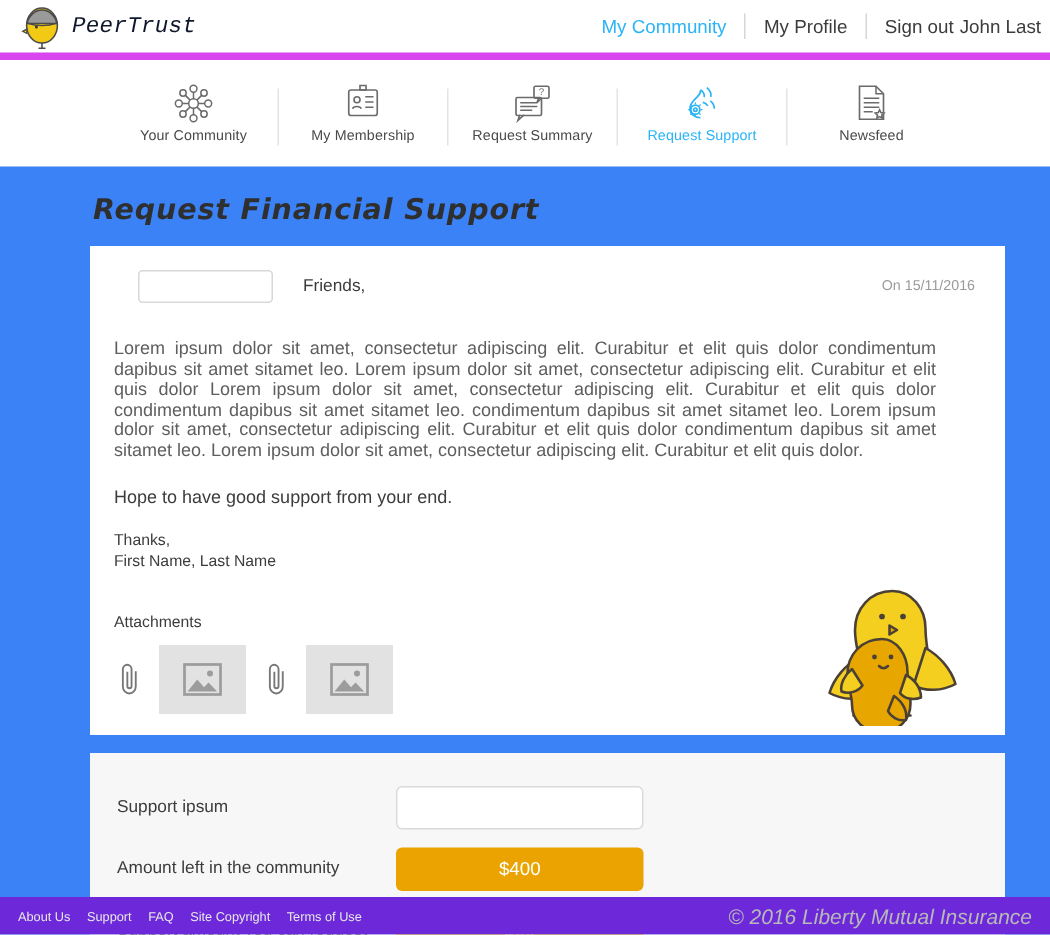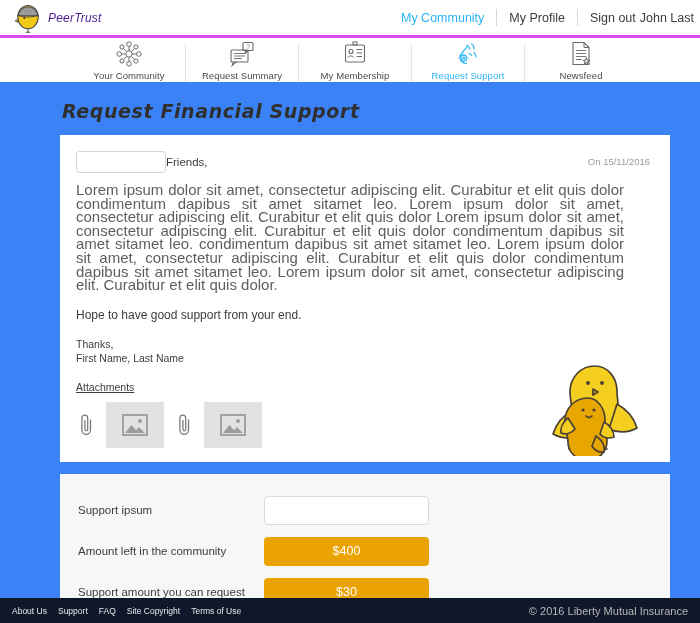--- a/index.html
+++ b/index.html
@@ -13,34 +13,34 @@
 
   
   .topbar {
     height: 35px; background: #ffffff;
     display: flex; align-items: center; justify-content: space-between;
     padding: 0 6px 0 14px;
   }
   .brand { display: flex; align-items: center; gap: 6px; }
   .brand-logo { width: 28px; height: 30px; display: block; }
   .brand-name {
-    font-family: Liberation Sans, sans-serif;
-    font-style: italic; font-size: 12px; color: #4c1d95; letter-spacing: .2px;
+    font-family: Liberation Mono, monospace;
+    font-style: italic; font-size: 15px; color: #0f172a; letter-spacing: .2px;
   }
   .topnav { display: flex; align-items: center; font-size: 12.5px; color: #3c3c3c; }
   .topnav a { color: #3c3c3c; text-decoration: none; white-space: nowrap; }
   .topnav .link-active { color: #2ab4f5; }
   .topnav .sep { width: 1px; height: 17px; background: #d6d6d6; margin: 0 12px; }
   .signout { display: flex; gap: 4px; align-items: baseline; }
   .user-name { text-decoration: underline; color: #3c3c3c; }
 
   
   .iconnav {
-    height: 47px; background: #ffffff;
-    border-top: 3px solid #d946ef;
+    height: 76px; background: #ffffff;
+    border-top: 5px solid #d946ef;
     display: flex; align-items: center; justify-content: center;
     padding-left: 10px;
   }
   .navitem {
     width: 113px; text-align: center; position: relative;
     display: flex; flex-direction: column; align-items: center; gap: 3px;
     cursor: pointer;
   }
   .navitem + .navitem::before {
     content: ""; position: absolute; left: -1px; top: 4px;
@@ -54,39 +54,39 @@
   .body-wrap { background: #3b82f6; padding: 0 0 0 0; height: 526px; position: relative; }
   .page-title {
     font-family: "DejaVu Sans", sans-serif;
     font-style: italic; font-weight: bold;
     font-size: 19px; color: #2f2f2f;
     padding: 18px 0 13px 62px; letter-spacing: .6px;
   }
   .card { margin: 0 30px 0 60px; background: #ffffff; }
   .card-top { padding: 16px 20px 14px 16px; position: relative; }
 
-  .greeting-row { display: flex; align-items: center; gap: 0; }
+  .greeting-row { display: flex; align-items: center; gap: 20px; margin-left: 16px; }
   .name-input {
     width: 90px; height: 22px; border: 1px solid #d8d8d8; border-radius: 3px;
     background: #fff; outline: none; font-size: 11px; padding: 0 6px;
     font-family: "Liberation Sans", sans-serif;
   }
   .greeting-text { font-size: 11.5px; color: #3c3c3c; }
   .date-text {
     position: absolute; right: 20px; top: 21px;
     font-size: 9.5px; color: #9b9b9b;
   }
 
   .lorem {
-    margin-top: 10px; font-size: 15px; line-height: 13.6px;
+    margin-top: 24px; font-size: 12px; line-height: 13.6px;
     color: #5e5e5e; text-align: justify; width: 548px;
   }
   .hope { margin-top: 16px; font-size: 12px; color: #3c3c3c; }
   .thanks { margin-top: 15px; font-size: 10.5px; color: #3c3c3c; line-height: 14px; }
-  .attach-label { margin-top: 16px; font-size: 10.5px; color: #3c3c3c; text-decoration: underline; }
+  .attach-label { margin-top: 28px; font-size: 10.5px; color: #3c3c3c; }
 
   .attach-row { margin-top: 9px; display: flex; align-items: center; gap: 10px; }
   .clip { width: 20px; height: 34px; display: flex; align-items: center; justify-content: center; cursor: pointer; }
   .thumb {
     width: 58px; height: 46px; background: #e2e2e2;
     display: flex; align-items: center; justify-content: center; cursor: pointer;
   }
 
   .birds { position: absolute; right: 24px; bottom: 6px; width: 108px; height: 104px; }
 
@@ -112,26 +112,26 @@
   .submit-btn {
     width: 165px; height: 29px; margin-left: 186px;
     border: none; border-radius: 4px; background: #14b2fb; color: #ffffff;
     font-size: 12.5px; cursor: pointer;
     font-family: "Liberation Sans", sans-serif;
   }
 
   
   .footer {
     position: absolute; bottom: 0; left: 0; right: 0; height: 25px;
-    background: #0f172a; display: flex; align-items: center;
+    background: #6d28d9; display: flex; align-items: center;
     justify-content: space-between; padding: 0 12px;
   }
   .foot-links { display: flex; gap: 11px; }
   .foot-links a { color: #e8e8e8; font-size: 8.5px; text-decoration: none; }
-  .copyright { color: #b8b8b8; font-size: 11px; }
+  .copyright { color: #b8b8b8; font-size: 14px; font-style: italic; }
 </style>
 </head>
 <body>
 
 <div class="page">
 
   <div class="topbar">
     <div class="brand">
       <span>
         <svg class="brand-logo" viewBox="0 0 30 32">
@@ -172,43 +172,43 @@
           <circle cx="6" cy="20" r="2.1"></circle>
             <circle cx="20" cy="20" r="2.1"></circle>
           <path d="M13 5.5v4.3M13 16.2v4.3M5.5 13h4.3M16.2 13h4.3M7.6 7.6l3 3M15.4 15.4l3 3M18.4 7.6l-3 3M10.6 15.4l-3 3"></path>
         </svg>
       </span>
       <span class="nlabel">Your Community</span>
     </div>
 
     <div class="navitem">
       <span class="nicon">
+        <svg width="24" height="26" viewBox="0 0 24 26" fill="none" stroke="#6b6b6b" stroke-width="1.1">
+          <path d="M10 1h4v3h-4z"></path>
+          <rect x="2.5" y="4" width="19" height="17" rx="1.5"></rect>
+          <circle cx="8" cy="10.5" r="2"></circle>
+          <path d="M5 16.5c.6-2 5.2-2 5.8 0" stroke-width="1"></path>
+          <path d="M13.5 8.5h5.5M13.5 12h5.5M13.5 15.5h5.5" stroke-width="1"></path>
+        </svg>
+      </span>
+      <span class="nlabel">My Membership</span>
+    </div>
+
+    <div class="navitem">
+      <span class="nicon">
         <svg width="26" height="26" viewBox="0 0 26 26" fill="none" stroke="#6b6b6b" stroke-width="1.1">
           <rect x="14" y="1.5" width="10" height="8" rx="1"></rect>
           <path d="M17 9.5l-1 3 3-3" fill="none"></path>
           <text x="19" y="7.6" font-size="6.5" fill="#6b6b6b" stroke="none" text-anchor="middle" font-family="Liberation Sans, sans-serif">?</text>
           <rect x="2" y="9" width="17" height="12" rx="1"></rect>
           <path d="M4.5 20.5l-1.2 3.8 4.2-3.8" fill="none"></path>
           <path d="M4.8 12.5h11.4M4.8 15h11.4M4.8 17.5h8" stroke-width=".9"></path>
         </svg>
       </span>
       <span class="nlabel">Request Summary</span>
-    </div>
-
-    <div class="navitem">
-      <span class="nicon">
-        <svg width="24" height="26" viewBox="0 0 24 26" fill="none" stroke="#6b6b6b" stroke-width="1.1">
-          <path d="M10 1h4v3h-4z"></path>
-          <rect x="2.5" y="4" width="19" height="17" rx="1.5"></rect>
-          <circle cx="8" cy="10.5" r="2"></circle>
-          <path d="M5 16.5c.6-2 5.2-2 5.8 0" stroke-width="1"></path>
-          <path d="M13.5 8.5h5.5M13.5 12h5.5M13.5 15.5h5.5" stroke-width="1"></path>
-        </svg>
-      </span>
-      <span class="nlabel">My Membership</span>
     </div>
 
     <div class="navitem active">
       <span class="nicon">
         <svg width="26" height="26" viewBox="0 0 26 26" fill="none" stroke="#2ab4f5" stroke-width="1.15">
           <path d="M12 22.5c-4 0-7-2.6-7-6.2 0-3.4 2.4-5.3 4.6-7.4 1.6-1.5 2.6-2.9 2.6-5"></path>
           <path d="M12.2 3.9c1.6 1.3 2.6 3 2.3 4.8M16.2 2.4c2 1.6 3.1 3.9 2.7 6.2"></path>
           <path d="M13.5 12.2c1.4.2 2.6 1.1 3.4 2.4M18.6 11.3c1.6 1.3 2.6 3.1 2.7 5.2"></path>
           <circle cx="8.6" cy="17.1" r="3"></circle>
           <circle cx="8.6" cy="17.1" r="1.1"></circle>

